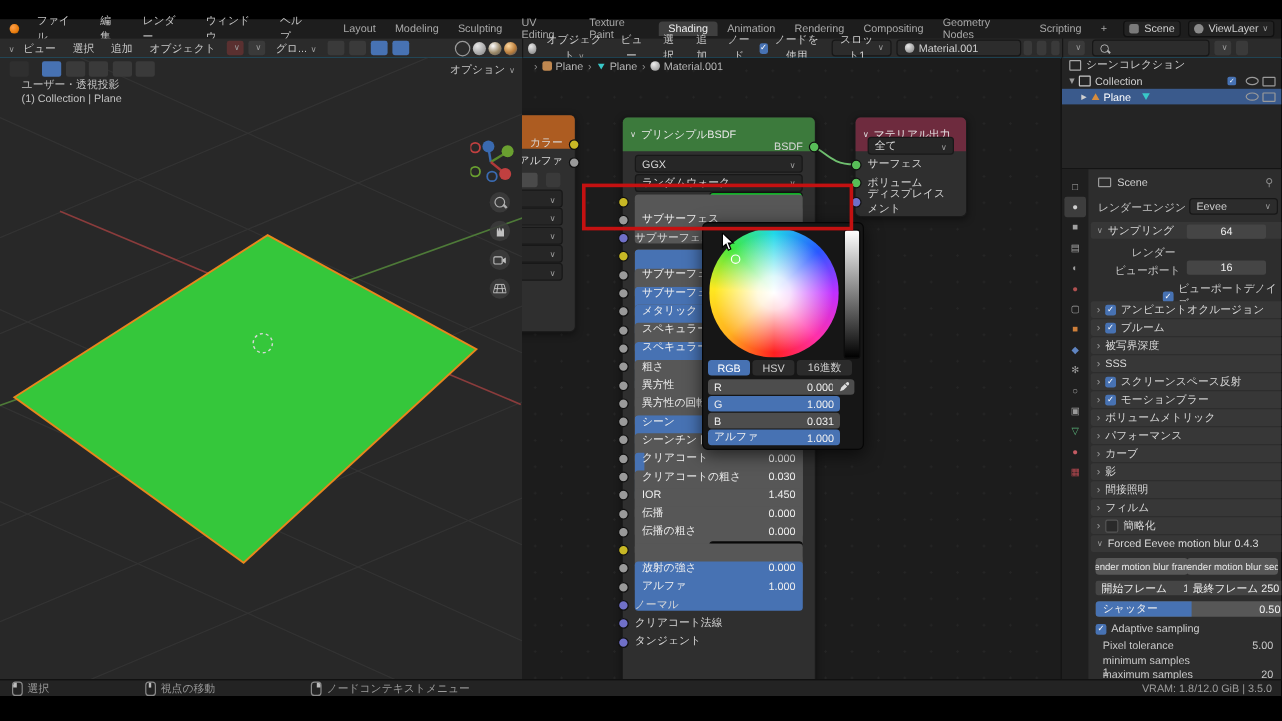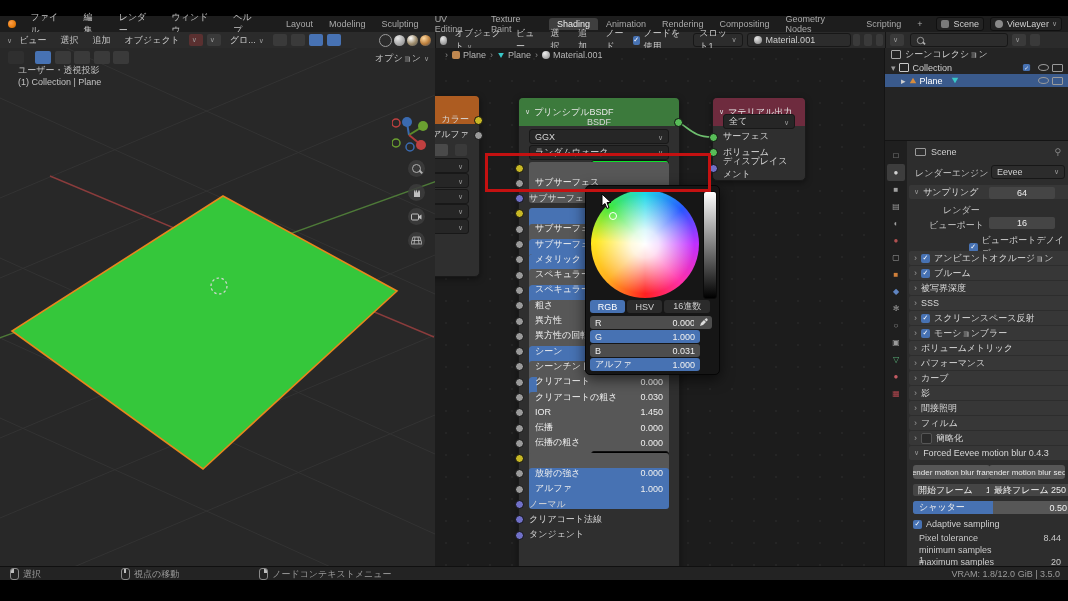--- a/index.html
+++ b/index.html
@@ -14,21 +14,21 @@
   #titlebar{left:0;top:0;width:1068px;height:16px;background:#181818;display:flex;align-items:center;}
   .logo{width:9px;height:9px;border-radius:50%;background:radial-gradient(circle at 35% 35%,#ff9f4a,#e87d0d 60%,#9c4f06);margin:0 6px 0 8px;}
   .wbtn{width:26px;height:16px;display:flex;align-items:center;justify-content:center;color:#bdbdbd;font-size:9px;}
   .wbtn.min::after{content:"—";} .wbtn.max::after{content:"□";} .wbtn.close::after{content:"✕";}
   #menubar{left:0;top:16px;width:1068px;height:16px;background:#1d1d1d;display:flex;align-items:center;border-bottom:1px solid #131313;}
   .menu{padding:0 9px;color:#c7c7c7;}
   .wtab{padding:1px 8px;color:#a9a9a9;border-radius:3px 3px 0 0;}
   .wtab.active{background:#3f3f3f;color:#f0f0f0;}
   .idsel{display:flex;align-items:center;background:#232323;border:1px solid #101010;border-radius:3px;height:12px;padding:0 4px;margin-left:6px;}
   .idsel .swatch{width:8px;height:8px;border-radius:2px;margin-right:4px;}
-  #toolrow{left:0;top:32px;width:1068px;height:16px;background:#2b2b2b;display:flex;border-bottom:1px solid #0ea5e9;}
+  #toolrow{left:0;top:32px;width:1068px;height:16px;background:#2b2b2b;display:flex;border-bottom:1px solid #0ea5e9;text-align:center;}
   .hseg{display:flex;align-items:center;height:16px;}
   .hmenu{padding:0 7px;color:#c9c9c9;}
   .hicon{width:14px;height:12px;border-radius:2px;background:#3a3a3a;margin:0 2px;display:inline-block;}
   .hicon.blue{background:#4772b3;}
   .sphere{width:11px;height:11px;border-radius:50%;margin:0 1px;display:inline-block;}
   .sp1{border:1px solid #9a9a9a;background:transparent;}
   .sp2{background:radial-gradient(circle at 35% 30%,#e8e8e8,#7c7c7c);}
   .sp3{background:radial-gradient(circle at 35% 30%,#fff,#9c8a6a 55%,#4f4f4f);}
   .sp4{background:radial-gradient(circle at 35% 30%,#ffd9a0,#b97c3a 55%,#2f4a6a);}
   .checkbox{width:9px;height:9px;border-radius:2px;background:#4772b3;display:inline-flex;align-items:center;justify-content:center;color:#fff;font-size:7px;margin-right:4px;}
@@ -323,21 +323,21 @@
             <span></span>
             <span class="chev"></span>
           </div>
         </div>
     </div>
 
     <div class="node" style="left:83px;top:49px;width:160px;height:493px;">
       <div class="nhead" style="background:#3c7a3c;">
         <span>プリンシプルBSDF</span>
       </div>
-      <div class="nrow" style="margin-top:16px;justify-content:center;">
+      <div class="nrow" style="margin-top:16px;justify-content:flex-end;">
         <span class="nlabel">BSDF</span>
         <span class="sock r sg"></span>
       </div>
       <div class="nrow">
           <div class="ndrop">
             <span>GGX</span>
             <span class="chev"></span>
           </div>
         </div>
       <div class="nrow">
@@ -699,21 +699,21 @@
       <div style="position:absolute;left:0;top:0;bottom:0;width:50%;background:#4772b3;"></div>
       <span style="position:relative;">シャッター</span>
       <span style="position:relative;">0.50</span>
     </div>
     <div class="abs" style="left:28px;top:378px;display:flex;align-items:center;">
       <span class="checkbox"></span>
       <span>Adaptive sampling</span>
     </div>
     <div class="abs" style="left:34px;top:392px;width:142px;display:flex;justify-content:space-between;color:#c9c9c9;">
       <span>Pixel tolerance</span>
-        <span>8.44</span>
+        <span>5.00</span>
       </div>
     <div class="abs" style="left:34px;top:404px;width:142px;display:flex;justify-content:space-between;color:#c9c9c9;flex-direction:column;">
       <span>minimum samples</span>
         <span>1</span>
       </div>
     <div class="abs" style="left:34px;top:416px;width:142px;display:flex;justify-content:space-between;color:#c9c9c9;">
       <span>maximum samples</span>
         <span>20</span>
       </div>
   </div>

